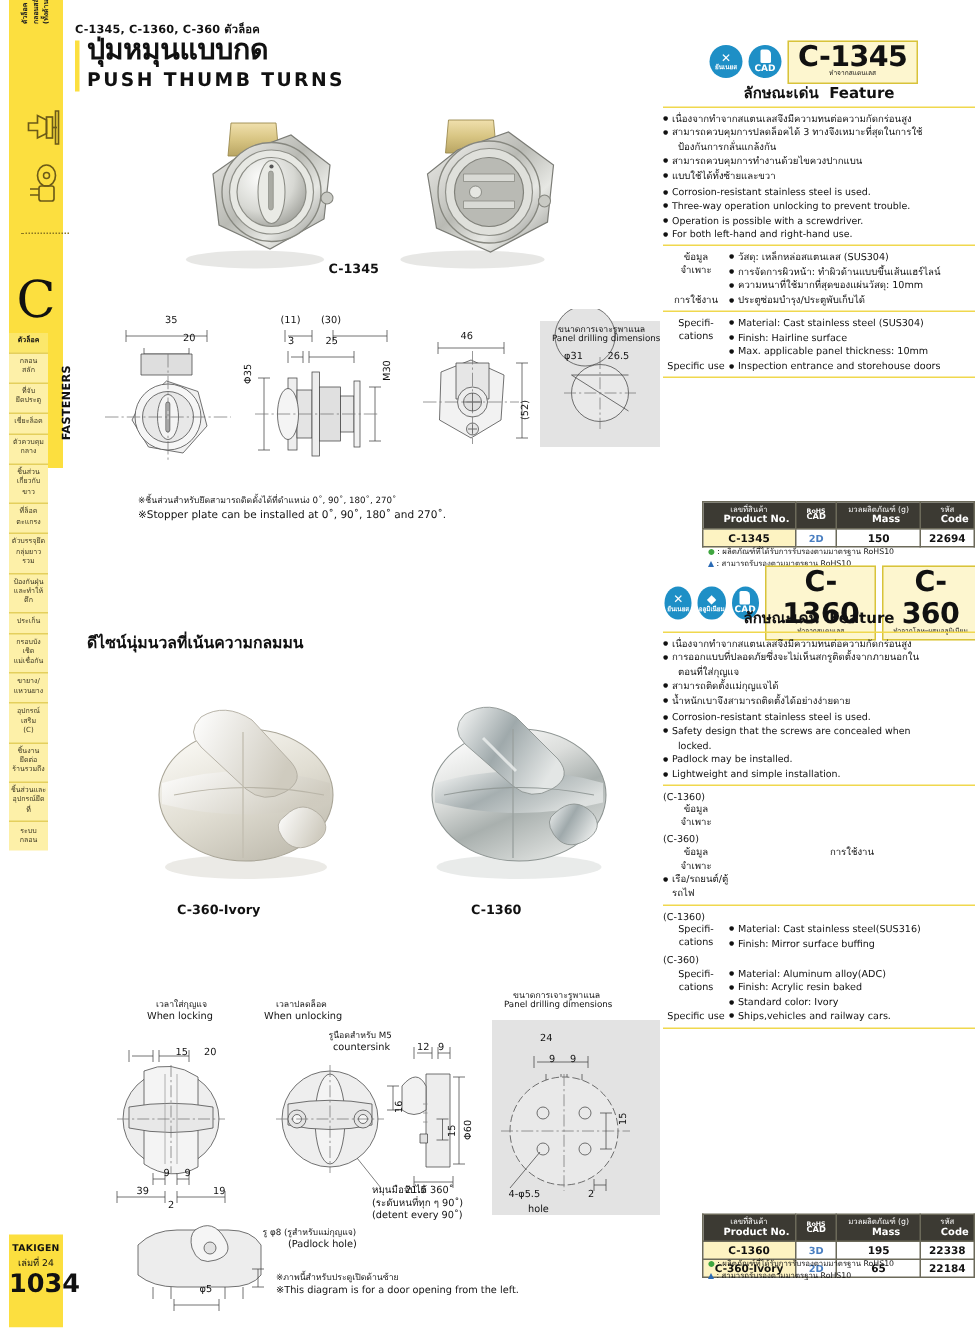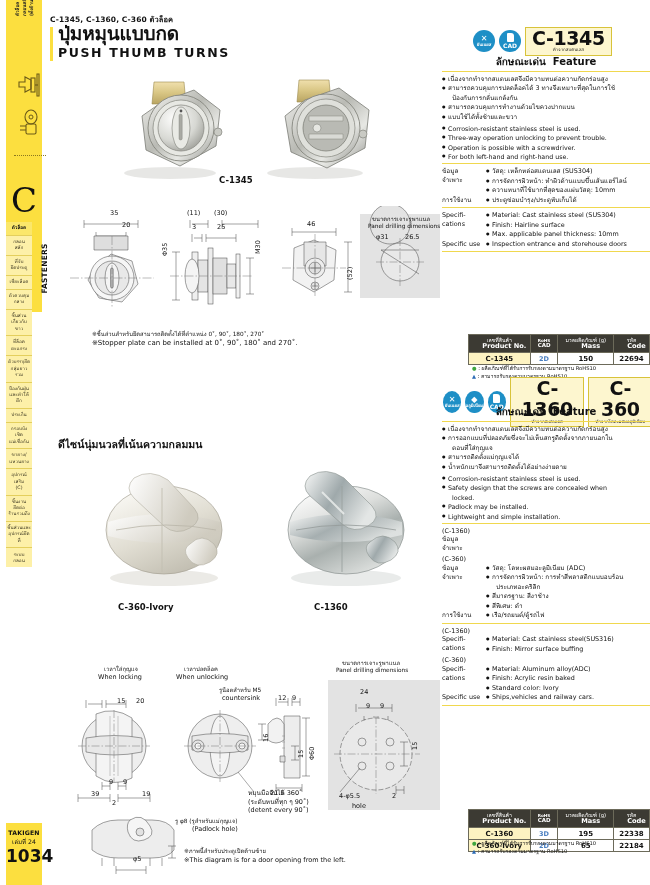--- a/index.html
+++ b/index.html
@@ -114,21 +114,21 @@
     width: 2.5px; height: 34px; background: #fcdf3f;
   }
   .title-th { font-size: 19px; font-weight: bold; line-height: 1.05; letter-spacing: -.2px; }
   .title-en { font-size: 12.5px; font-weight: bold; letter-spacing: 1.6px; margin-top: 1px; }
 
   .title-block2 { position: absolute; left: 8px; top: 381px; padding-left: 8px; }
   .title-block2:before {
     content: ""; position: absolute; left: 0; top: 2px;
     width: 2.5px; height: 32px; background: #fcdf3f;
   }
-  .tagline { position: absolute; left: 16px; top: 436px; font-size: 10.5px; font-weight: bold; }
+  .tagline { position: absolute; left: 16px; top: 420px; font-size: 10.5px; font-weight: bold; }
 
   
   .badges { position: absolute; display: flex; align-items: center; gap: 4px; }
   .badges.b1 { left: 431px; top: 27px; }
   .badges.b2 { left: 401px; top: 377px; }
   .circ {
     width: 22px; height: 22px; border-radius: 50%;
     background: #1e8fc6; color: #fff;
     display: flex; flex-direction: column;
     align-items: center; justify-content: center;
@@ -165,21 +165,21 @@
     margin-bottom: .3px;
   }
   .bullets li:before {
     content: "\25CF"; position: absolute; left: 0; top: 0; font-size: 4px; line-height: 1.9;
   }
   .bullets li.cont:before { content: ""; }
   .bullets li.cont { padding-left: 10px; }
   .bullets.en li { font-size: 6.3px; line-height: 1.45; }
 
   .spec-grid { display: grid; grid-template-columns: 44px 1fr; font-size: 6.4px; line-height: 1.42; }
-  .spec-grid .lbl { white-space: pre-line; }
+  .spec-grid .lbl { white-space: pre-line; text-align: center; }
   .spec-grid .val { }
   .spec-grid .val div { position: relative; padding-left: 6px; margin-bottom: .4px; }
   .spec-grid .val div:before { content: "\25CF"; position: absolute; left: 0; top: 0; font-size: 4px; line-height: 1.9; }
   .spec-grid .val div.cont { padding-left: 10px; }
   .spec-grid .val div.cont:before { content: ""; }
   .grp { font-size: 6.4px; margin-top: 2px; margin-bottom: .5px; }
 
   
   .ptable { position: absolute; left: 426px; width: 182px; border-collapse: collapse; }
   .ptable.t1 { top: 334px; }
@@ -598,27 +598,20 @@
 
     <div class="grp">(C-1360)</div>
     <div class="spec-grid">
       <div class="lbl">ข้อมูล
 จำเพาะ</div>
     </div>
     <div class="grp">(C-360)</div>
     <div class="spec-grid">
       <div class="lbl">ข้อมูล
 จำเพาะ</div>
-      <div class="val" id="s2-spec360-th">
-          <div>วัสดุ: โลหะผสมอะลูมิเนียม (ADC)</div>
-          <div>การจัดการผิวหน้า: การทำสีพลาสติกแบบอบร้อน</div>
-          <div class="cont">ประเภทอะคริลิก</div>
-          <div>สีมาตรฐาน: สีงาช้าง</div>
-          <div>สีพิเศษ: ดำ</div>
-        </div>
       <div class="lbl">การใช้งาน</div>
       <div class="val" id="s2-use-th">
           <div>เรือ/รถยนต์/ตู้รถไฟ</div>
         </div>
     </div>
     <div class="rule"></div>
 
     <div class="grp">(C-1360)</div>
     <div class="spec-grid">
       <div class="lbl">Specifi-

